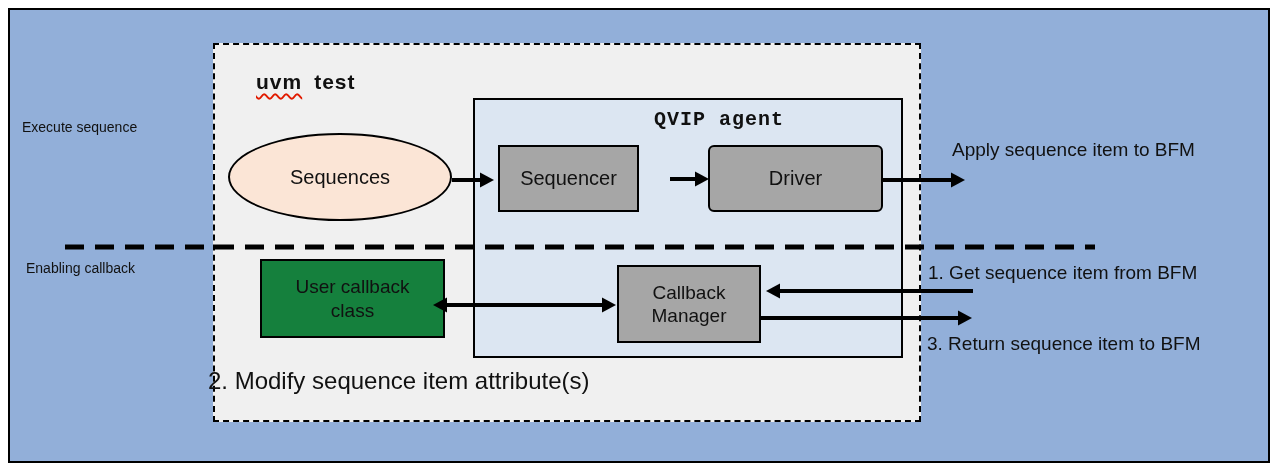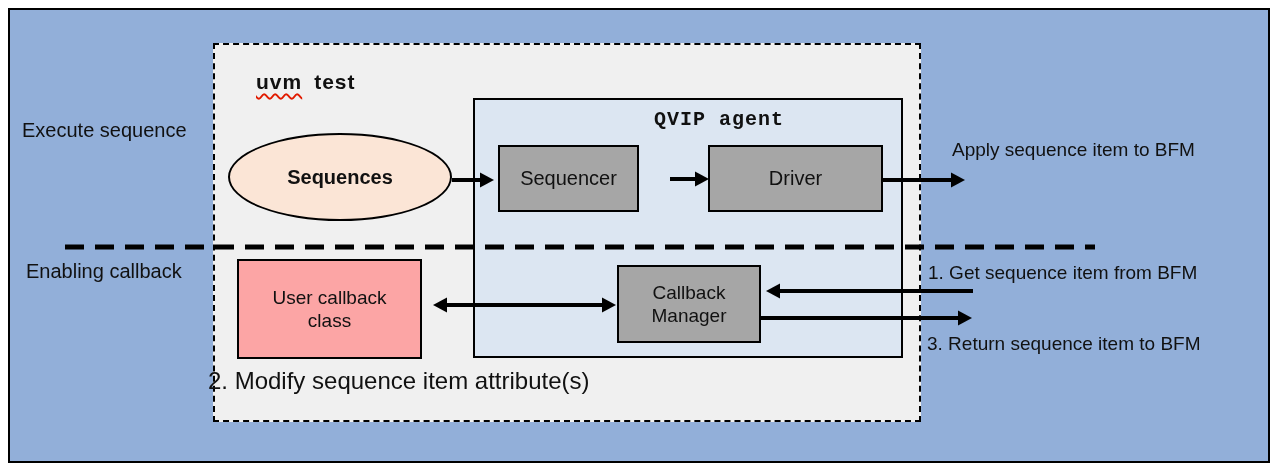--- a/index.html
+++ b/index.html
@@ -43,34 +43,34 @@
     text-decoration-thickness:2px;text-underline-offset:4px;
     margin-right:12px;
   }
 
   .node{
     display:flex;align-items:center;justify-content:center;
     text-align:center;border:2px solid #000;font-size:20px;line-height:1.22;
   }
   #sequences-ellipse{
     left:228px;top:133px;width:224px;height:88px;
-    background:#FBE5D6;border-radius:50%;font-weight:bold;
+    background:#FBE5D6;border-radius:50%;
   }
   #sequencer-box{left:498px;top:145px;width:141px;height:67px;background:#A6A6A6;}
-  #driver-box{left:708px;top:145px;width:175px;height:67px;background:#A6A6A6;}
+  #driver-box{left:708px;top:145px;width:175px;height:67px;background:#A6A6A6;border-radius:6px;}
   #user-callback-box{
-    left:237px;top:259px;width:185px;height:100px;
-    background:#fca5a5;font-size:19px;padding:0 14px;
+    left:260px;top:259px;width:185px;height:79px;
+    background:#15803d;font-size:19px;padding:0 14px;
   }
   #callback-manager-box{
     left:617px;top:265px;width:144px;height:78px;
     background:#A6A6A6;font-size:19px;padding:0 6px;
   }
 
-  .lane-label{font-size:20px;white-space:nowrap;}
+  .lane-label{font-size:14px;white-space:nowrap;}
   #execute-label{left:22px;top:119px;}
   #enabling-label{left:26px;top:260px;}
 
   .anno{font-size:19px;white-space:nowrap;}
   #apply-label{left:921px;top:139px;padding-left:31px;}
   #get-label{left:928px;top:262px;}
   #return-label{left:927px;top:333px;}
   #modify-label{left:208px;top:367px;font-size:24px;}
 
   #arrow-layer{left:0;top:0;width:1280px;height:472px;pointer-events:none;}

